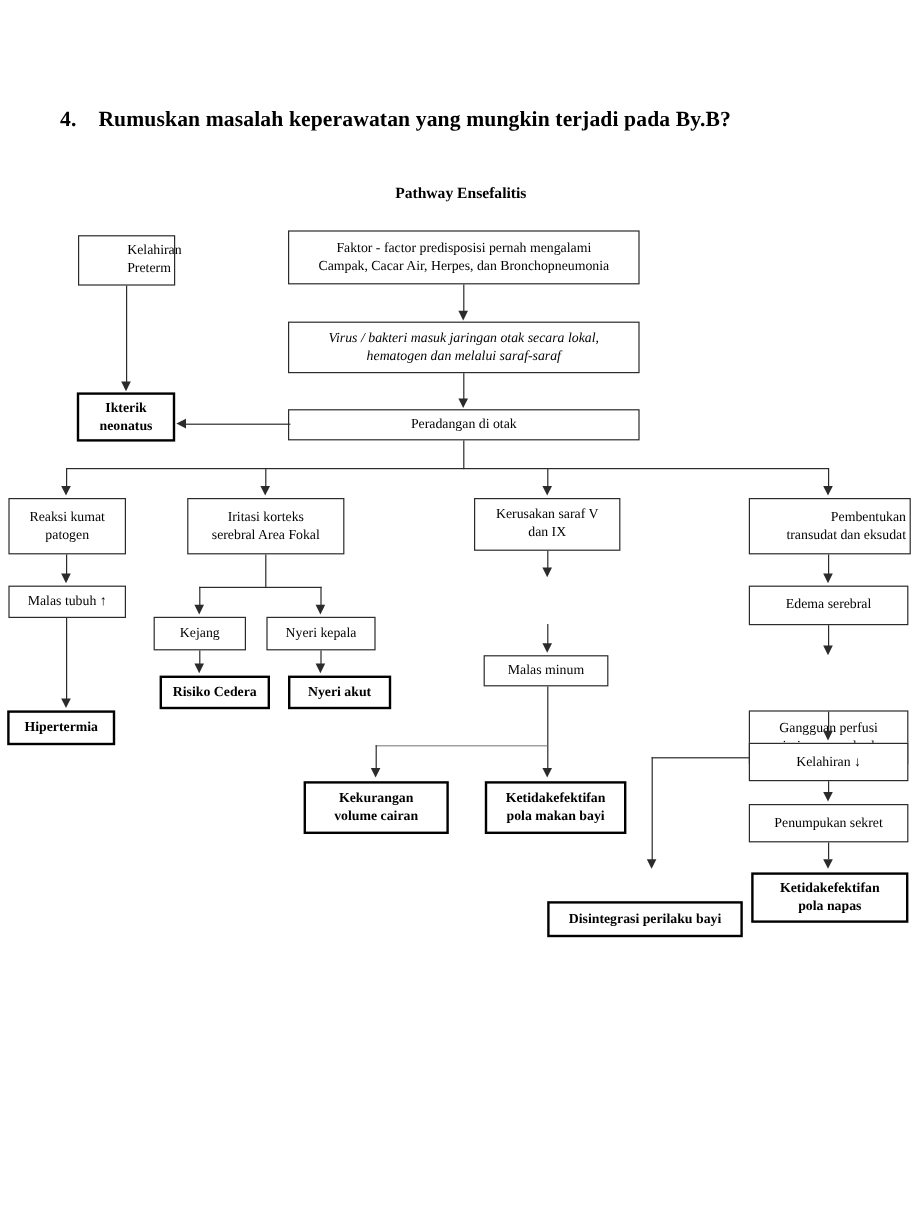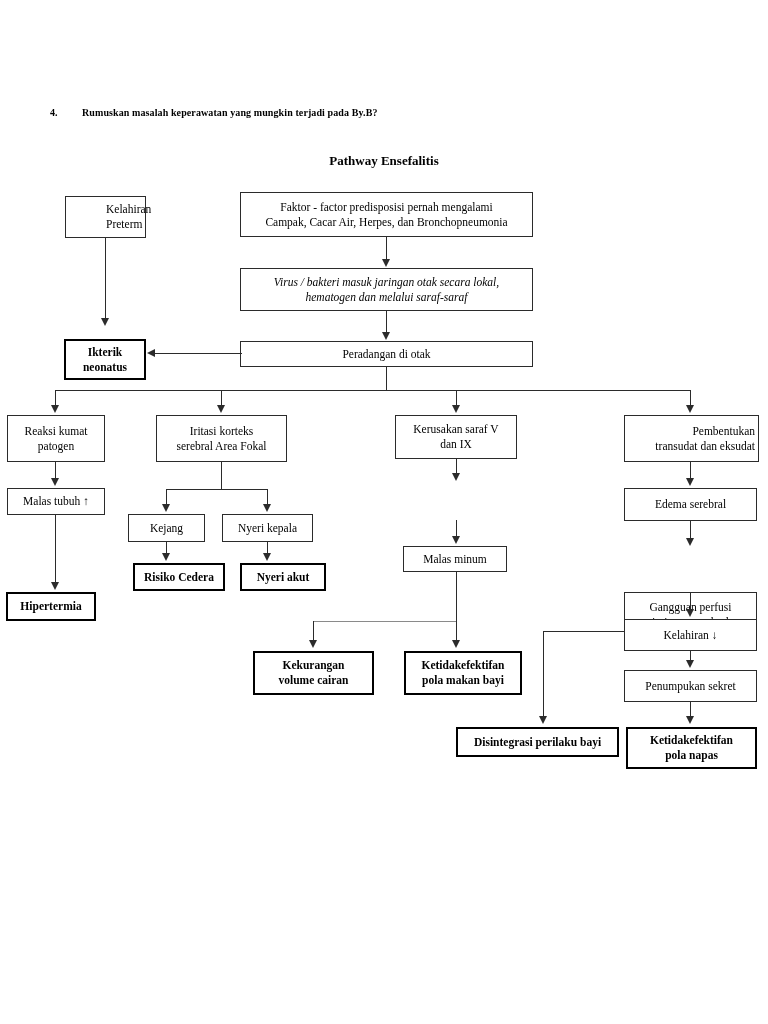--- a/index.html
+++ b/index.html
@@ -17,24 +17,23 @@
     width: 768px;
     height: 1024px;
     background: #ffffff;
     overflow: hidden;
   }
   .question-line {
     position: absolute;
     left: 50px;
     top: 89px;
     width: 690px;
-    font-size: 10px;
+    font-size: 18px;
     font-weight: bold;
     letter-spacing: 0.1px;
-    margin-top: 18px;
   }
   .question-num {
     display: inline-block;
     width: 32px;
   }
   .chart-title {
     position: absolute;
     left: 0;
     top: 153px;
     width: 768px;
@@ -108,21 +107,21 @@
   <div class="node" style="left:240px;top:192px;width:293px;height:45px;">
     <span>Faktor - factor predisposisi pernah mengalami
 Campak, Cacar Air, Herpes, dan Bronchopneumonia</span>
   </div>
 
   <div class="node" style="left:240px;top:268px;width:293px;height:43px;font-style:italic;">
     <span>Virus / bakteri masuk jaringan otak secara lokal,
 hematogen dan melalui saraf-saraf</span>
   </div>
 
-  <div class="node diagnosis" style="left:64px;top:327px;width:82px;height:41px;margin-top:12px;">
+  <div class="node diagnosis" style="left:64px;top:327px;width:82px;height:41px;">
     <span>Ikterik
 neonatus</span>
   </div>
 
   <div class="node" style="left:240px;top:341px;width:293px;height:26px;">
     <span>Peradangan di otak</span>
   </div>
 
   <div class="node" style="left:7px;top:415px;width:98px;height:47px;">
     <span>Reaksi kumat
@@ -193,21 +192,21 @@
   <div class="node diagnosis" style="left:253px;top:651px;width:121px;height:44px;">
     <span>Kekurangan
 volume cairan</span>
   </div>
 
   <div class="node diagnosis" style="left:404px;top:651px;width:118px;height:44px;">
     <span>Ketidakefektifan
 pola makan bayi</span>
   </div>
 
-  <div class="node diagnosis" style="left:456px;top:727px;width:163px;height:30px;">
+  <div class="node diagnosis" style="left:456px;top:751px;width:163px;height:30px;">
     <span>Disintegrasi perilaku bayi</span>
   </div>
 
   <div class="node diagnosis" style="left:626px;top:727px;width:131px;height:42px;">
     <span>Ketidakefektifan
 pola napas</span>
   </div>
 
   <div class="ln v" style="left:105px;top:238px;height:81px;"></div>
   <div class="arrow down" style="left:100.7px;top:318px;"></div>

